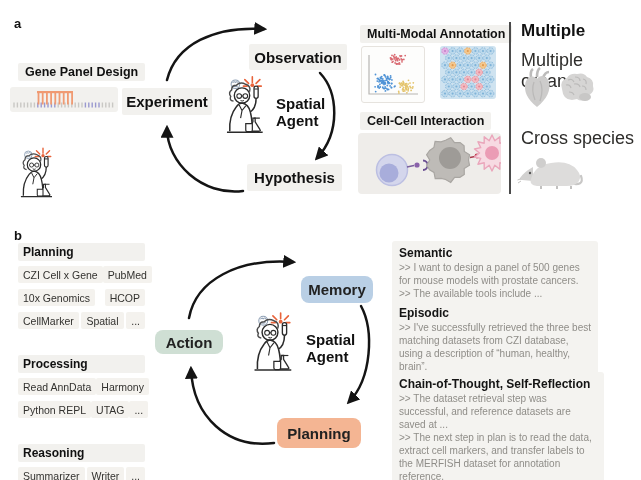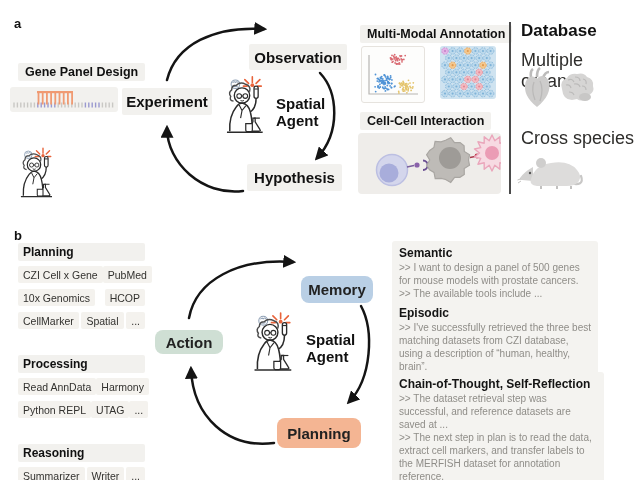--- a/index.html
+++ b/index.html
@@ -431,21 +431,21 @@
     <circle cx="92" cy="25" r="11" fill="#9e9b97"></circle>
     <path d="M112 24.5 L117 23.5" stroke="#a83a4a" stroke-width="1.3"></path>
     <circle cx="119" cy="23" r="2.4" fill="#c0394a"></circle>
     <path d="M124.5 18.5 a4.4 4.4 0 1 1 0 9" fill="none" stroke="#c84a58" stroke-width="2"></path>
     <polygon points="146.5,20.0 151.5,24.0 145.3,25.4 148.1,31.2 141.8,29.8 141.8,36.2 136.8,32.2 134.0,38.0 131.2,32.2 126.2,36.2 126.2,29.8 119.9,31.2 122.7,25.4 116.5,24.0 121.5,20.0 116.5,16.0 122.7,14.6 119.9,8.8 126.2,10.2 126.2,3.8 131.2,7.8 134.0,2.0 136.8,7.8 141.8,3.8 141.8,10.2 148.1,8.8 145.3,14.6 151.5,16.0" fill="#f7dae2" stroke="#eaa6bb" stroke-width="1.4" stroke-linejoin="round"></polygon>
     <circle cx="134" cy="20" r="7" fill="#eb9cb5"></circle>
   </svg>
 
   <div class="abs" style="left:509px;top:22px;width:1.5px;height:172px;background:#4a4a4a"></div>
 
-  <div class="abs support-title" style="left:521px;top:21px">Database</div>
+  <div class="abs support-title" style="left:521px;top:21px">Multiple</div>
   <div class="abs support-item" style="left:521px;top:50px">Multiple organs</div>
 
   <svg class="abs" style="left:521px;top:67px" width="32" height="42" viewBox="0 0 32 42">
     <path d="M10 10 q-1 -6 2 -8 M16 10 q0 -7 3 -9 M22 11 q2 -6 6 -6" fill="none" stroke="#bcbbba" stroke-width="2.6"></path>
     <path d="M16 40 C6 32 2.5 24 4.5 15.5 C6.5 9 13 7.5 16 12 C19 7 26 8 28 15 C30 23 26 32 16 40 Z" fill="#cdcccb"></path>
     <path d="M13 15 q-3 8 1 18 M19 14 q4 8 0 20" fill="none" stroke="#bab9b8" stroke-width="1.3"></path>
   </svg>
 
   <svg class="abs" style="left:558px;top:72px" width="37" height="31" viewBox="0 0 37 31">
     <path d="M4 17 q-3 -8 5 -11 q3 -5 10 -4 q7 -2 10 3 q7 2 6 9 q2 6 -4 9 l-3 4 q-5 3 -9 0 l-5 1 q-9 0 -10 -11 z" fill="#d6d5d4"></path>

